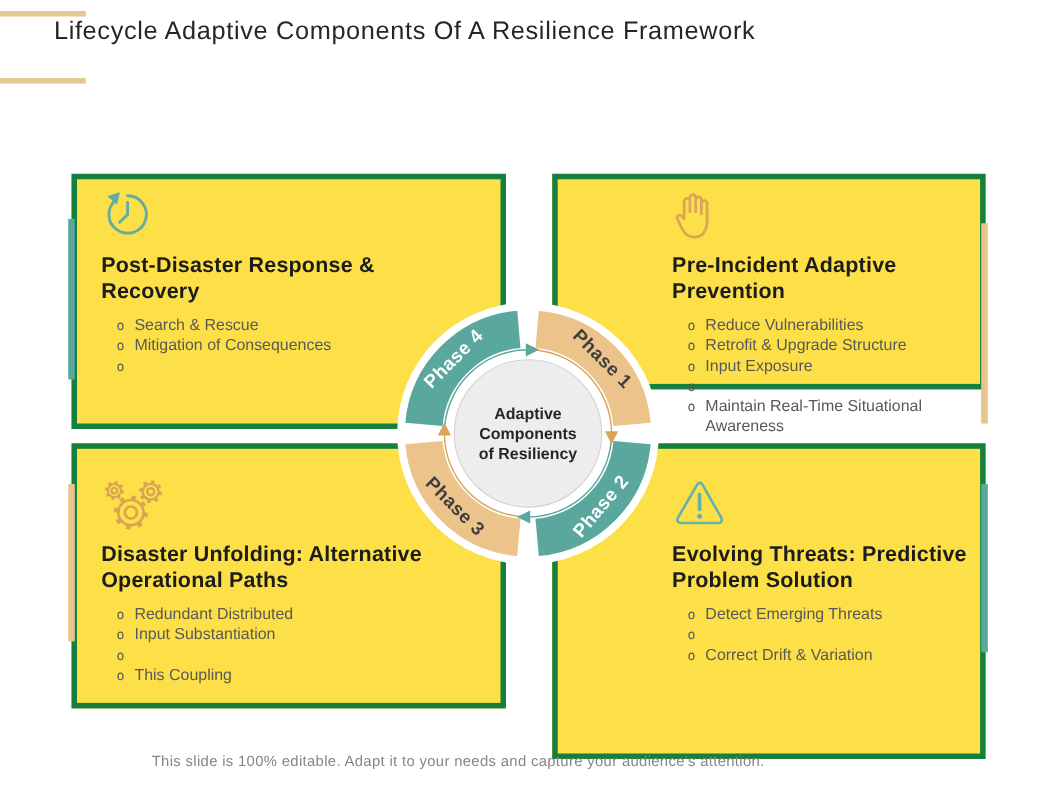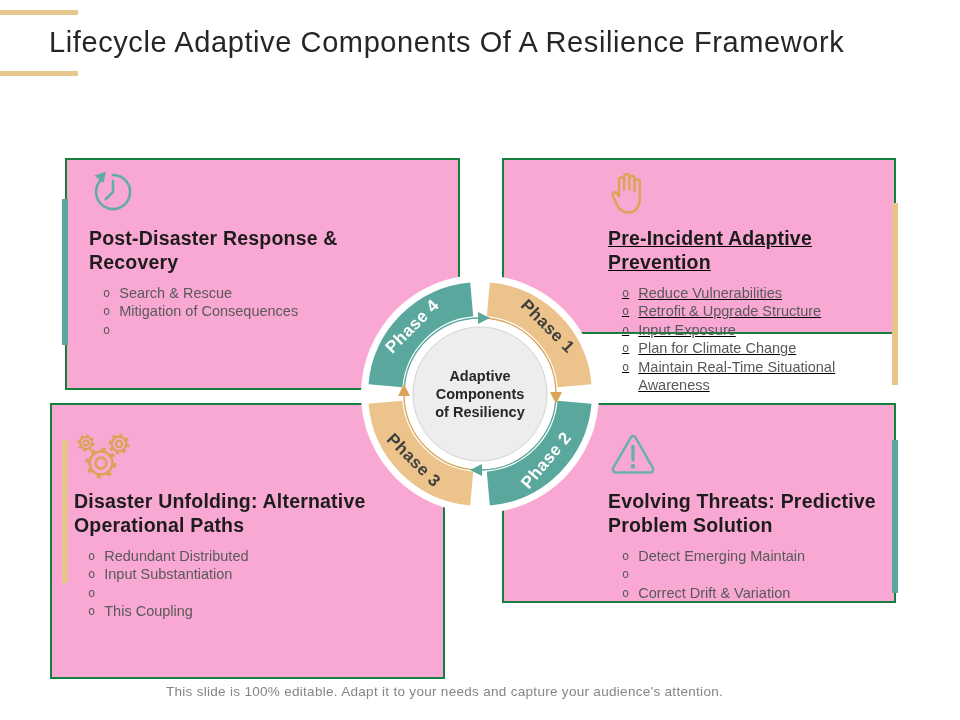--- a/index.html
+++ b/index.html
@@ -2,28 +2,28 @@
 <html><head>
 <meta charset="utf-8">
 <style>
   html,body{margin:0;padding:0;background:#ffffff;}
   .slide{position:relative;width:960px;height:720px;background:#ffffff;overflow:hidden;
          font-family:"Liberation Sans",sans-serif;}
   
   .accent-dash{position:absolute;left:0;width:78px;height:5px;background:#E6C88F;}
   .dash-top{top:10px;}
   .dash-bottom{top:71px;}
-  .page-title{position:absolute;left:49px;top:26px;font-size:29px;color:#262626;
+  .page-title{position:absolute;left:49px;top:14px;font-size:23px;color:#262626;
               letter-spacing:0.6px;font-weight:400;white-space:nowrap;}
   
-  .card{position:absolute;background:#f9a8d4;border:2px solid #15803d;box-sizing:border-box;}
+  .card{position:absolute;background:#fde047;border:5px solid #15803d;box-sizing:border-box;}
   .card-tl{left:65px;top:158px;width:395px;height:232px;}
-  .card-tr{left:502px;top:158px;width:394px;height:176px;text-decoration:underline;}
-  .card-bl{left:50px;top:403px;width:395px;height:276px;}
-  .card-br{left:502px;top:403px;width:394px;height:200px;}
+  .card-tr{left:502px;top:158px;width:394px;height:196px;}
+  .card-bl{left:65px;top:403px;width:395px;height:241px;}
+  .card-br{left:502px;top:403px;width:394px;height:287px;}
   .inner{padding:8px 6px 0 22px;}
   .card-tr .inner,.card-br .inner{padding-left:104px;}
   .card-bl .inner,.card-br .inner{padding-top:26px;}
   .icon-slot{height:50px;}
   .card-title{margin:9px 0 9px 0;font-size:19.5px;line-height:1.22;font-weight:700;
               color:#1C1C1C;letter-spacing:0.2px;width:300px;}
   .card-tr .card-title,.card-br .card-title{width:270px;}
   ul.bullets{list-style:none;margin:0;padding:0;}
   ul.bullets li{display:flex;gap:9px;color:#595959;font-size:14.5px;line-height:18.5px;width:215px;}
   .card-tr ul.bullets li,.card-br ul.bullets li{width:250px;}
@@ -34,21 +34,21 @@
   .sb-tl{left:62px;top:199px;height:146px;background:#59A79D;}
   .sb-tr{left:892px;top:203px;height:182px;background:#E8C48C;}
   .sb-bl{left:62px;top:440px;height:143px;background:#E8C48C;}
   .sb-br{left:892px;top:440px;height:153px;background:#59A79D;}
   
   .cycle{position:absolute;left:360px;top:274px;width:240px;height:240px;}
   .phase-label{font-size:17px;font-weight:700;letter-spacing:0.5px;}
   .core-line{font-size:14.5px;font-weight:700;fill:#262626;}
   
   .footer{position:absolute;left:0;top:684px;width:833px;text-align:center;
-          color:#858585;font-size:13.5px;letter-spacing:0.3px;padding-left:28px;}
+          color:#858585;font-size:13.5px;letter-spacing:0.3px;}
 </style>
 </head>
 <body>
 
 <div class="slide">
 
   <div class="accent-dash dash-top"></div>
   <div class="accent-dash dash-bottom"></div>
   <div class="page-title">Lifecycle Adaptive Components Of A Resilience Framework</div>
 
@@ -94,21 +94,20 @@
           <li>
             <span class="om">o</span>
             <span>Retrofit &amp; Upgrade Structure</span>
           </li>
           <li>
             <span class="om">o</span>
             <span>Input Exposure</span>
           </li>
           <li>
             <span class="om">o</span>
-            <span>Plan for Climate Change</span>
           </li>
           <li>
             <span class="om">o</span>
             <span>Maintain Real-Time Situational Awareness</span>
           </li>
         </ul>
     </div>
   </div>
 
   <div class="card card-bl">
@@ -155,21 +154,21 @@
         <svg width="50" height="46" viewBox="0 0 48 46">
           <path d="M21.8 6.6 C23 4.5 25.4 4.5 26.6 6.6 L43.8 36.8 C45 38.9 43.6 41.5 41.2 41.5 L6.8 41.5 C4.4 41.5 3 38.9 4.2 36.8 Z" fill="none" stroke="#68B1A8" stroke-width="2.4" stroke-linejoin="round"></path>
           <path d="M24 15.5 L24 29" stroke="#68B1A8" stroke-width="3.4" stroke-linecap="round"></path>
           <circle cx="24" cy="35.4" r="2.3" fill="#68B1A8"></circle>
         </svg>
       </div>
       <div class="card-title">Evolving Threats: Predictive Problem Solution</div>
       <ul class="bullets">
           <li>
             <span class="om">o</span>
-            <span>Detect Emerging Maintain</span>
+            <span>Detect Emerging Threats</span>
           </li>
           <li>
             <span class="om">o</span>
           </li>
           <li>
             <span class="om">o</span>
             <span>Correct Drift &amp; Variation</span>
           </li>
         </ul>
     </div>

